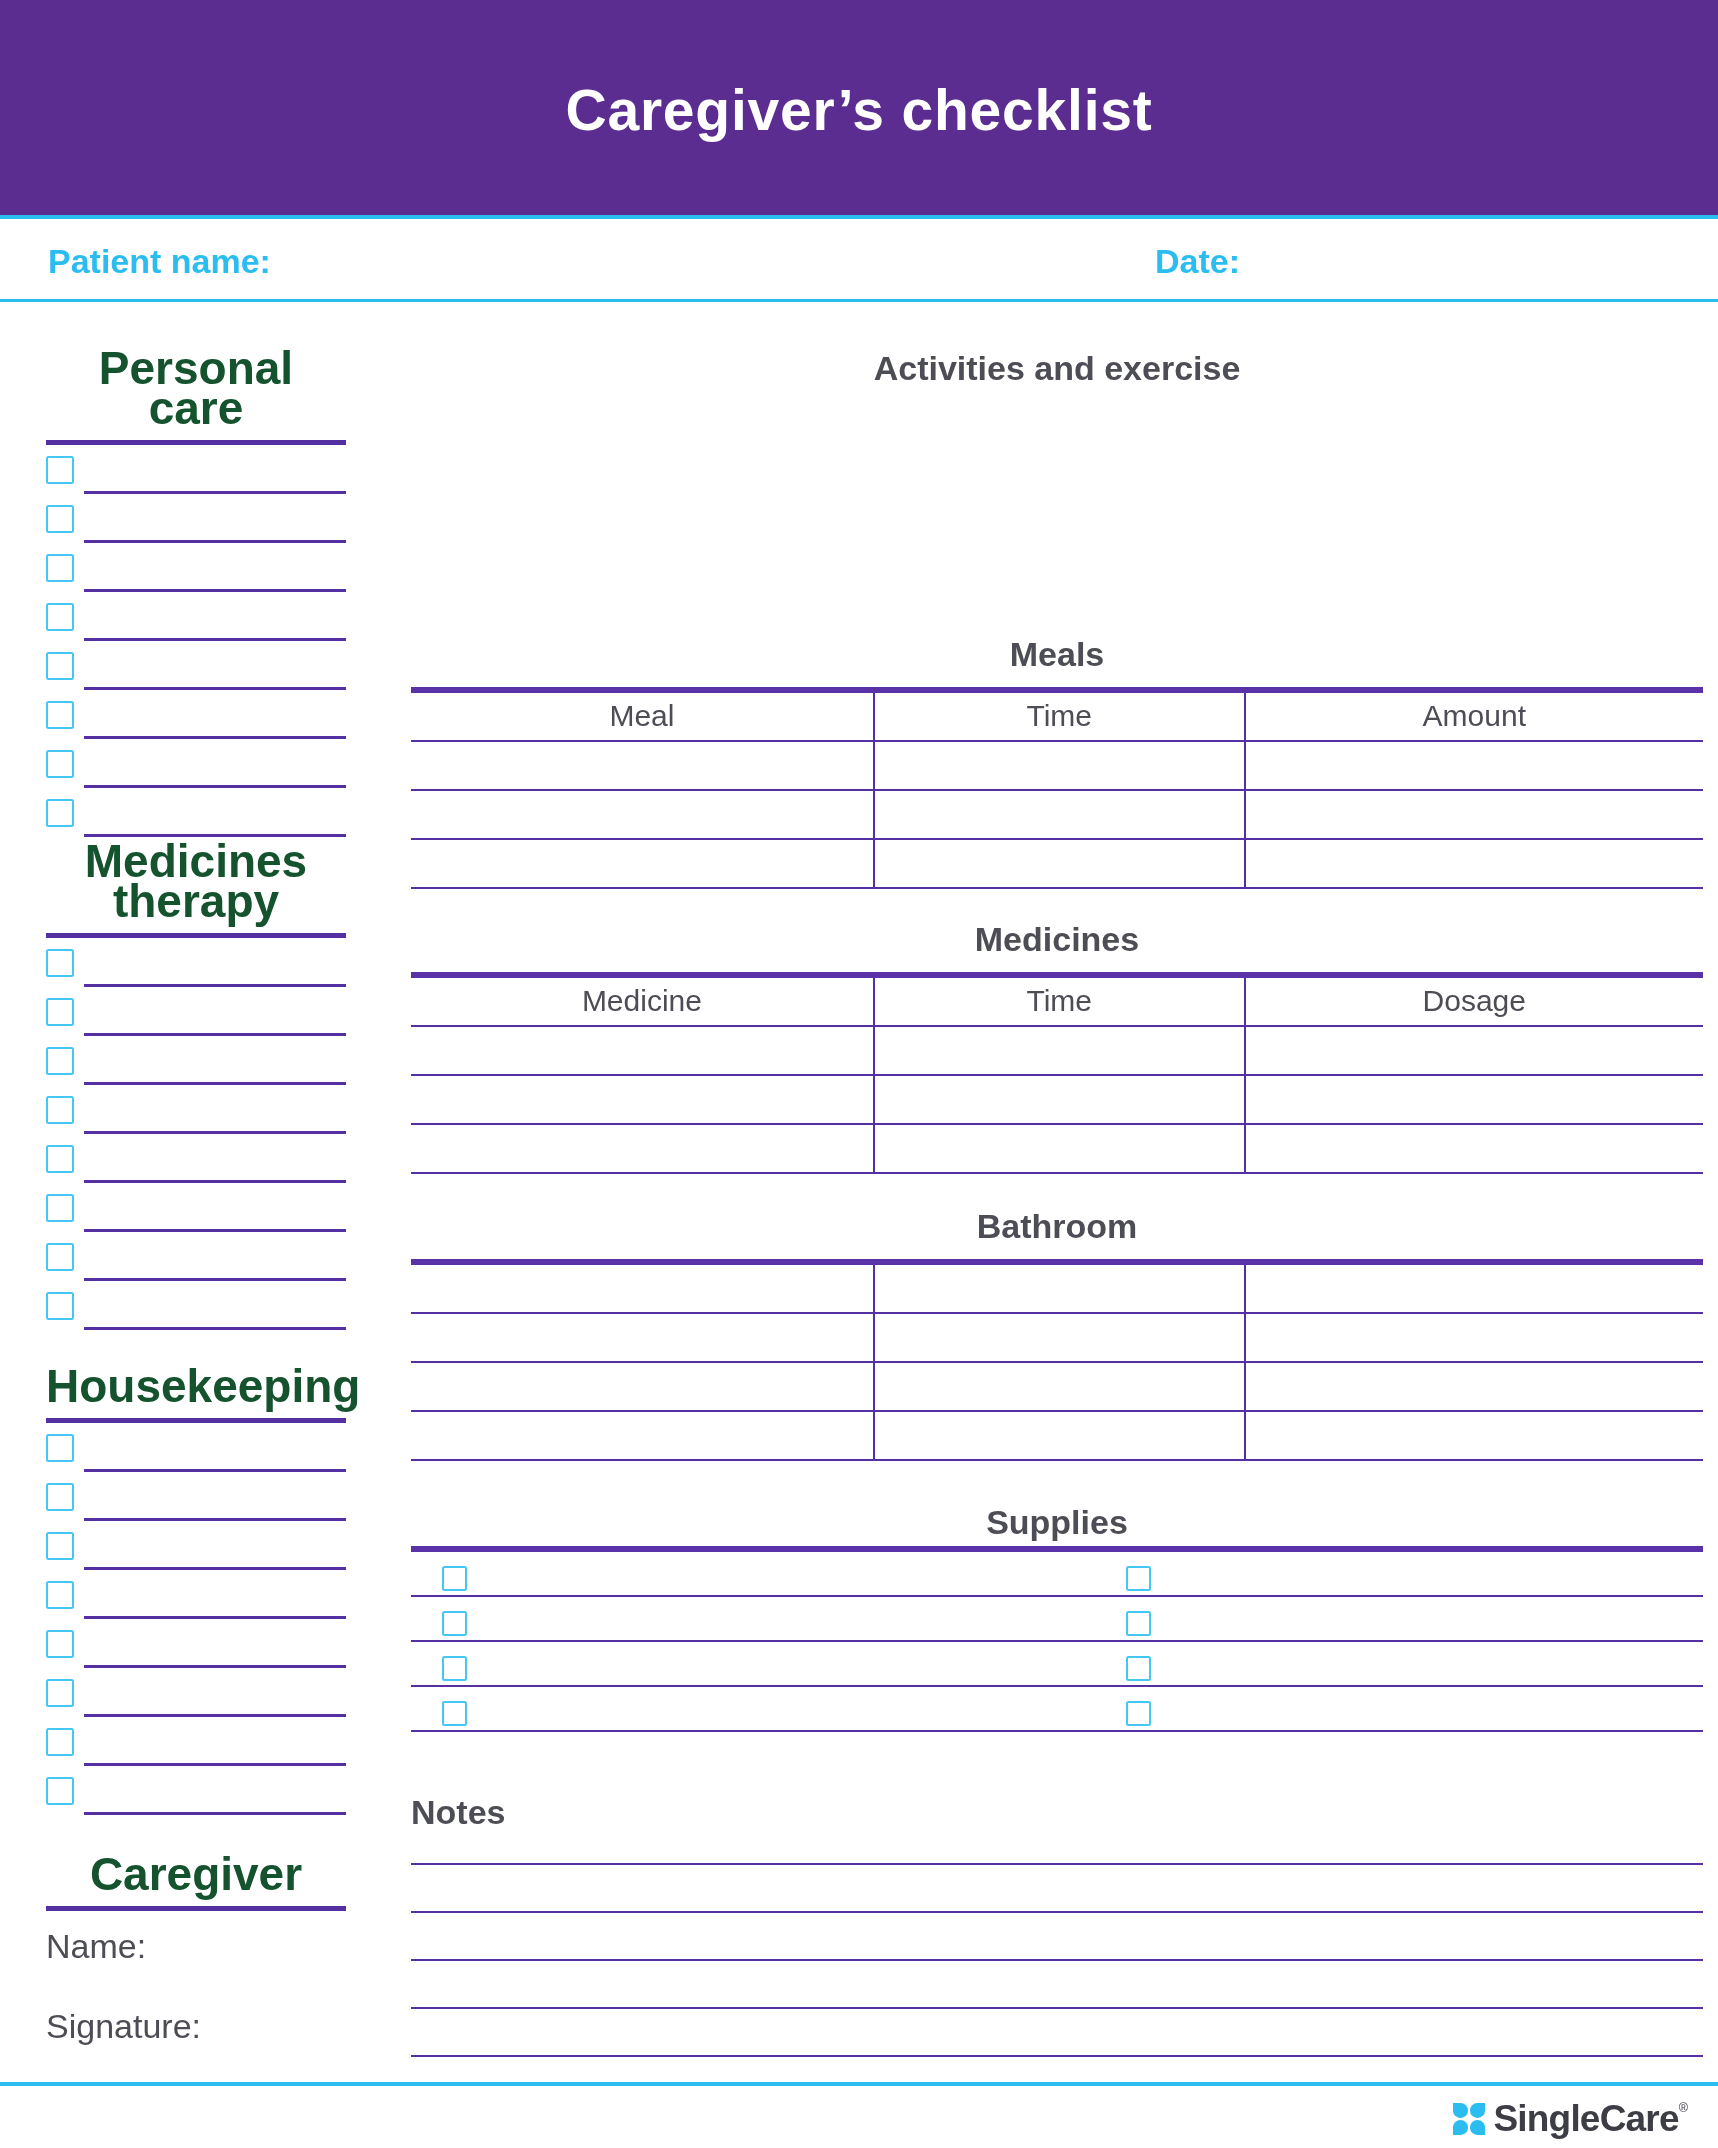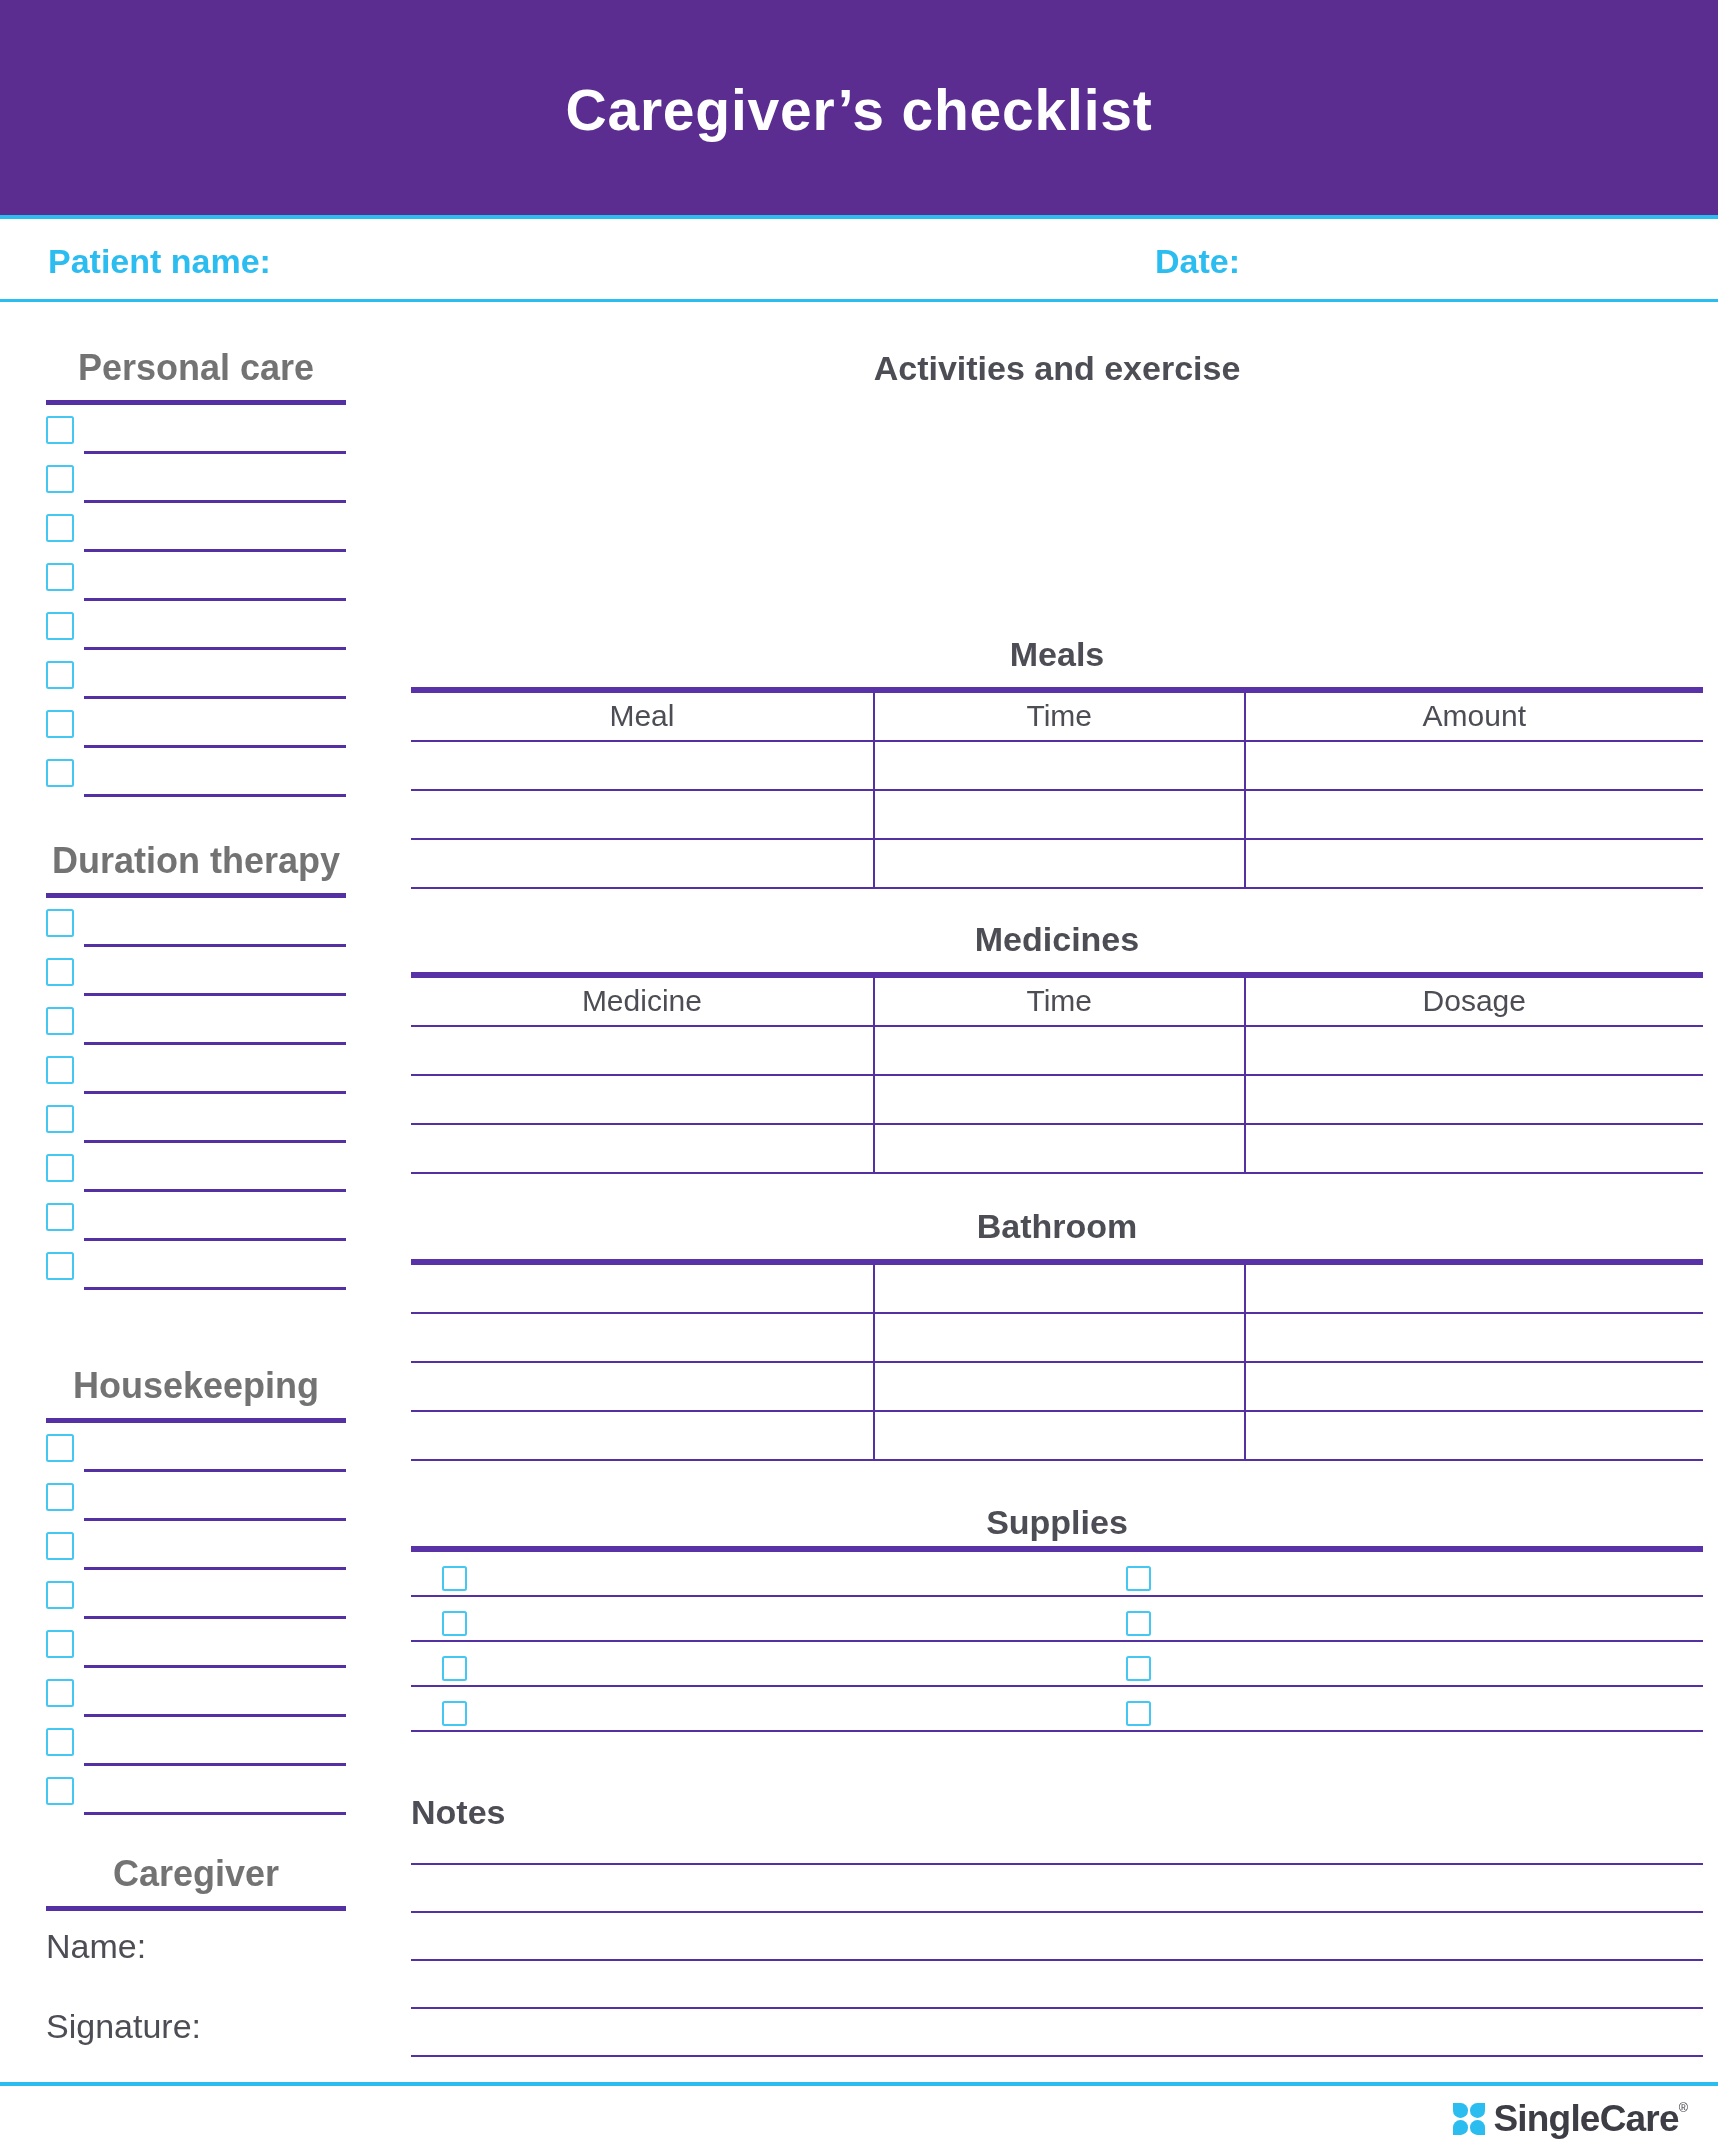--- a/index.html
+++ b/index.html
@@ -13,21 +13,21 @@
   .cyan-rule { position:absolute; left:0; width:100%; background:#2bbcf0; }
   .rule-1 { top:215px; height:4.2px; }
   .rule-2 { top:299px; height:3.4px; }
   .meta-label { position:absolute; top:242px; color:#2bbcf0; font-size:34px; font-weight:bold; }
   .patient { left:48px; }
   .date { left:1155px; }
 
   
   .left-col { position:absolute; left:46px; top:0; width:300px; height:2148px; }
   .lc-section { position:absolute; left:0; width:100%; }
-  .lc-title { font-size:36px; line-height:40px; font-weight:bold; color:#737373; text-align:center; }
+  .lc-title { font-size:46px; line-height:40px; font-weight:bold; color:#14532d; text-align:center; }
   .lc-underline { height:5px; background:#5530a2; margin-top:11.7px; }
   .sec-personal-care { top:348px; }
   .sec-physical-therapy { top:841px; }
   .sec-housekeeping { top:1366px; }
   .sec-caregiver { top:1854px; }
   .check-row { height:49px; display:flex; align-items:flex-end; }
   .checkbox { width:28px; height:28px; border:2.5px solid #45c7f4; border-radius:2.5px; background:#ffffff; margin-bottom:10px; flex:0 0 auto; }
   .check-line { flex:1; height:2.5px; background:#5530a2; margin-left:10px; }
   .field-label { font-size:34px; line-height:40px; color:#4d4d55; }
   .name-label { margin-top:15px; }
@@ -115,21 +115,21 @@
             <span class="checkbox"></span>
             <span class="check-line"></span>
           </div>
           <div class="check-row">
             <span class="checkbox"></span>
             <span class="check-line"></span>
           </div>
         </div>
     </section>
     <section class="lc-section sec-physical-therapy">
-      <div class="lc-title">Duration therapy</div>
+      <div class="lc-title">Medicines therapy</div>
       <div class="lc-underline"></div>
       <div>
           <div class="check-row">
             <span class="checkbox"></span>
             <span class="check-line"></span>
           </div>
           <div class="check-row">
             <span class="checkbox"></span>
             <span class="check-line"></span>
           </div>

